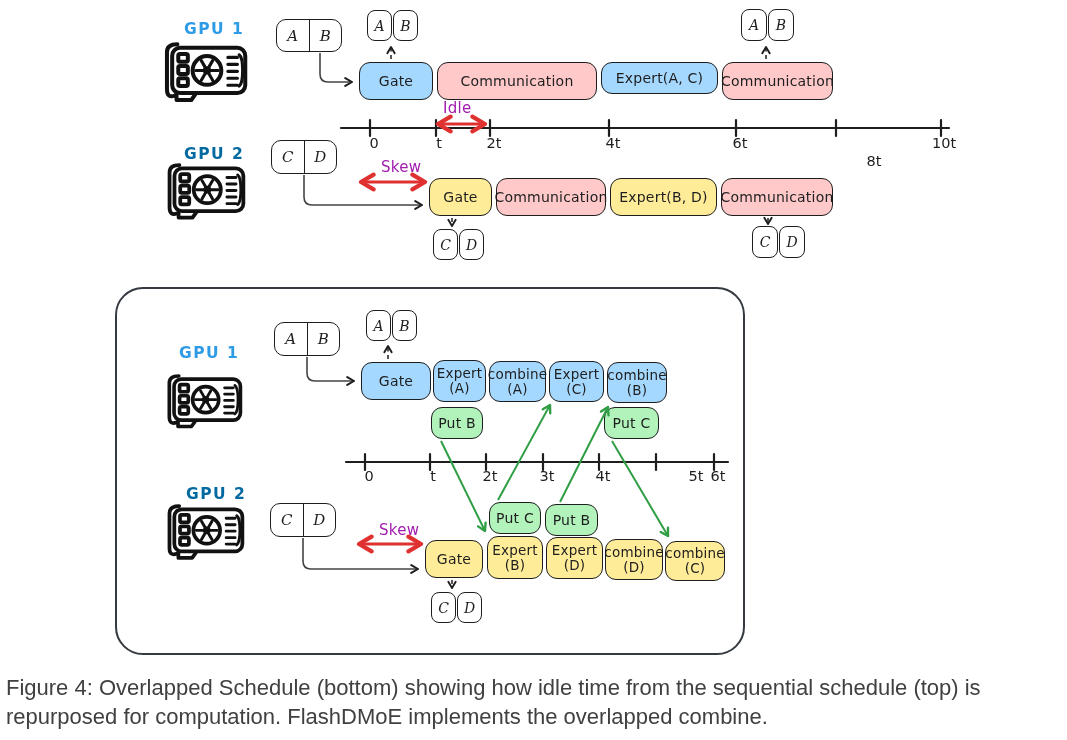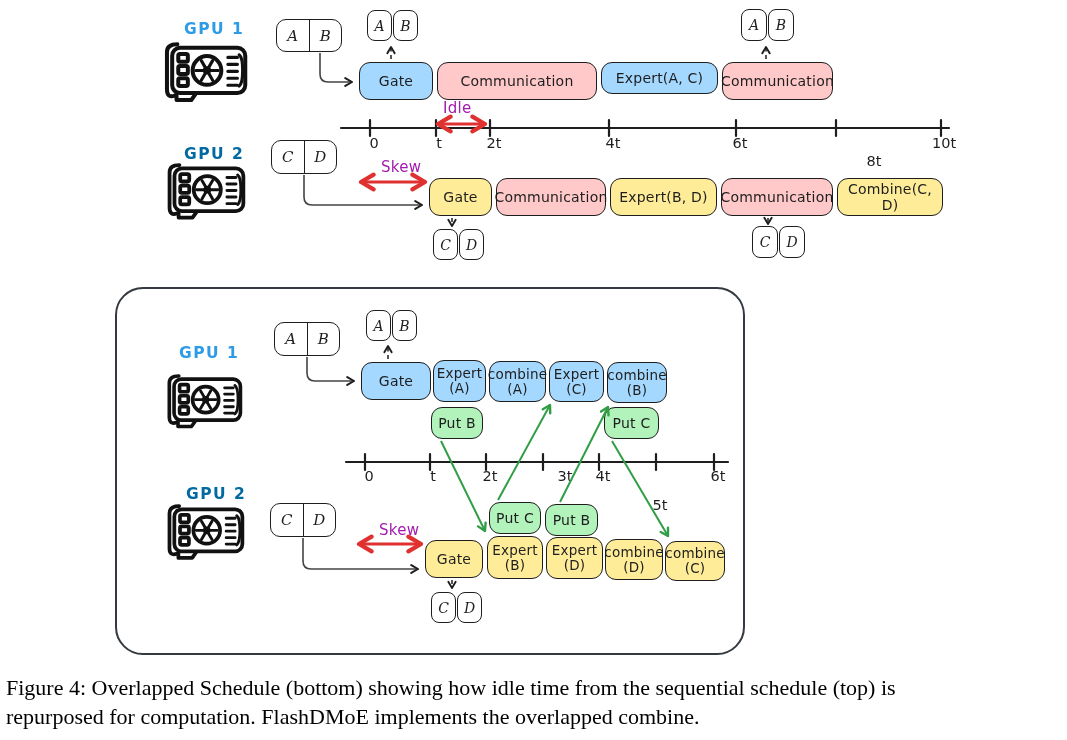--- a/index.html
+++ b/index.html
@@ -19,21 +19,21 @@
   .inputbox .cell{flex:1;display:flex;align-items:center;justify-content:center;
             font-family:"DejaVu Serif",serif;font-style:italic;font-size:15px;}
   .inputbox .cell.right{border-left:1.7px solid #1e1e1e;}
   .gpulabel{position:absolute;font-size:15.5px;font-weight:bold;letter-spacing:1.5px;}
   .c-gpu1{color:#2e9be6;} .c-gpu2{color:#0369a1;}
   .ticklabel{position:absolute;font-size:14.5px;transform:translateX(-50%);color:#1e1e1e;}
   .annot{position:absolute;font-size:15px;color:#a21caf;letter-spacing:.3px;}
   .panel{position:absolute;left:115px;top:287px;width:630px;height:368px;
          border:2.6px solid #343a40;border-radius:28px;box-sizing:border-box;}
   .caption{position:absolute;left:6px;top:674px;width:1055px;
-           font-family:Liberation Serif, serif;font-size:22px;line-height:1.3;color:#000000;}
+           font-family:Liberation Sans, sans-serif;font-size:22px;line-height:1.3;color:#404040;}
   #arrows{position:absolute;left:0;top:0;pointer-events:none;z-index:5;}
 </style>
 </head>
 <body>
 
 <div id="canvas">
 
   <div class="gpulabel c-gpu1" style="left:184px;top:20px;">GPU 1</div>
   <div class="gpulabel c-gpu2" style="left:184px;top:145px;">GPU 2</div>
 
@@ -65,21 +65,20 @@
   <div class="inputbox" style="left:271px;top:140px;width:66px;height:34px;">
     <div class="cell">C</div>
     <div class="cell right">D</div>
   </div>
   <div class="annot" style="left:381px;top:158px;">Skew</div>
 
   <div class="box yellow" style="left:429px;top:178px;width:63px;height:38px;">Gate</div>
   <div class="box pink" style="left:496px;top:178px;width:110px;height:38px;">Communication</div>
   <div class="box yellow" style="left:610px;top:178px;width:107px;height:38px;text-align:center;">Expert(B, D)</div>
   <div class="box pink" style="left:721px;top:178px;width:112px;height:38px;">Communication</div>
-  <div class="box yellow" style="left:837px;top:178px;width:106px;height:38px;">Combine(C, D)</div>
 
   <div class="tok blue" style="left:433px;top:229px;">C</div>
   <div class="tok yellow" style="left:459px;top:229px;">D</div>
   <div class="tok greenbg" style="left:752px;top:226px;width:26px;height:32px;">C</div>
   <div class="tok greenbg" style="left:779px;top:226px;width:26px;height:32px;">D</div>
 
   <div class="panel"></div>
 
   <div class="gpulabel c-gpu1" style="left:179px;top:344px;">GPU 1</div>
   <div class="gpulabel c-gpu2" style="left:186px;top:485px;">GPU 2</div>
@@ -109,23 +108,23 @@
   <div class="box two blue" style="left:607px;top:362px;width:60px;height:41px;">
     <span>combine</span>
     <span>(B)</span>
   </div>
   <div class="box greenbg" style="left:431px;top:407px;width:52px;height:32px;">Put B</div>
   <div class="box greenbg" style="left:604px;top:407px;width:55px;height:32px;">Put C</div>
 
   <div class="ticklabel" style="left:369px;top:468px;">0</div>
   <div class="ticklabel" style="left:433px;top:468px;">t</div>
   <div class="ticklabel" style="left:490px;top:468px;">2t</div>
-  <div class="ticklabel" style="left:547px;top:468px;margin-left:18px;">3t</div>
+  <div class="ticklabel" style="left:547px;top:468px;">3t</div>
   <div class="ticklabel" style="left:603px;top:468px;">4t</div>
-  <div class="ticklabel" style="left:660px;top:468px;margin-top:29px;">5t</div>
+  <div class="ticklabel" style="left:696px;top:468px;">5t</div>
   <div class="ticklabel" style="left:718px;top:468px;">6t</div>
 
   <div class="inputbox" style="left:270px;top:503px;width:66px;height:34px;">
     <div class="cell">C</div>
     <div class="cell right">D</div>
   </div>
   <div class="annot" style="left:379px;top:521px;">Skew</div>
 
   <div class="box greenbg" style="left:489px;top:502px;width:52px;height:32px;">Put C</div>
   <div class="box greenbg" style="left:545px;top:504px;width:53px;height:32px;">Put B</div>

